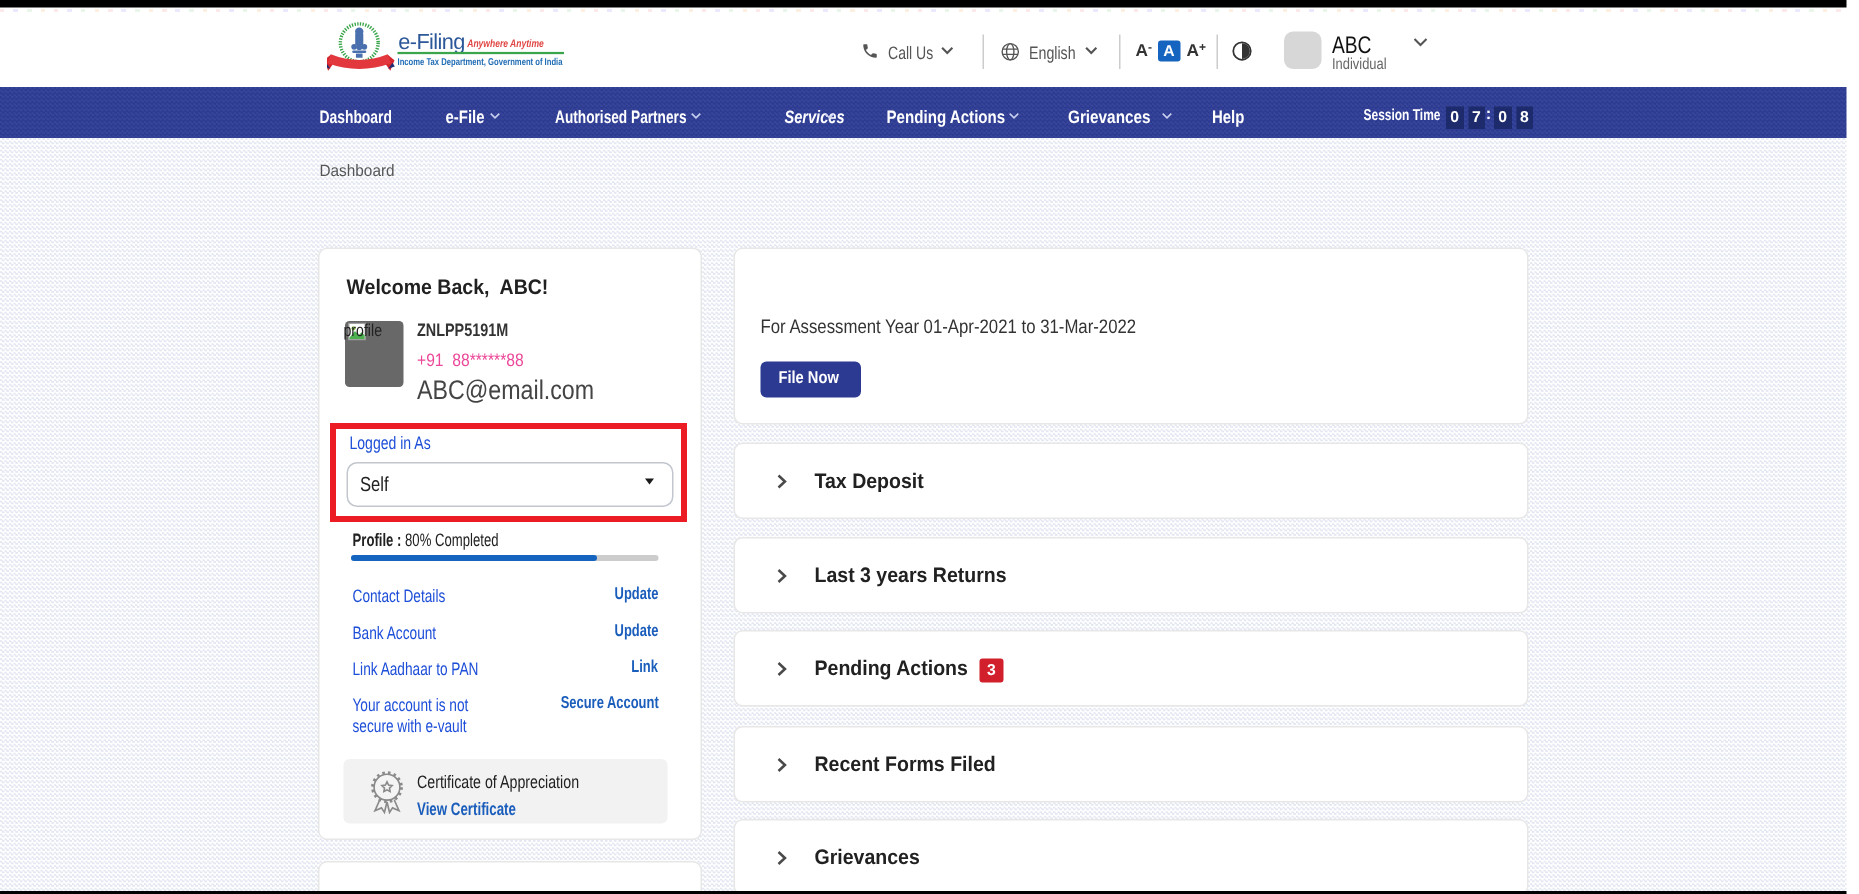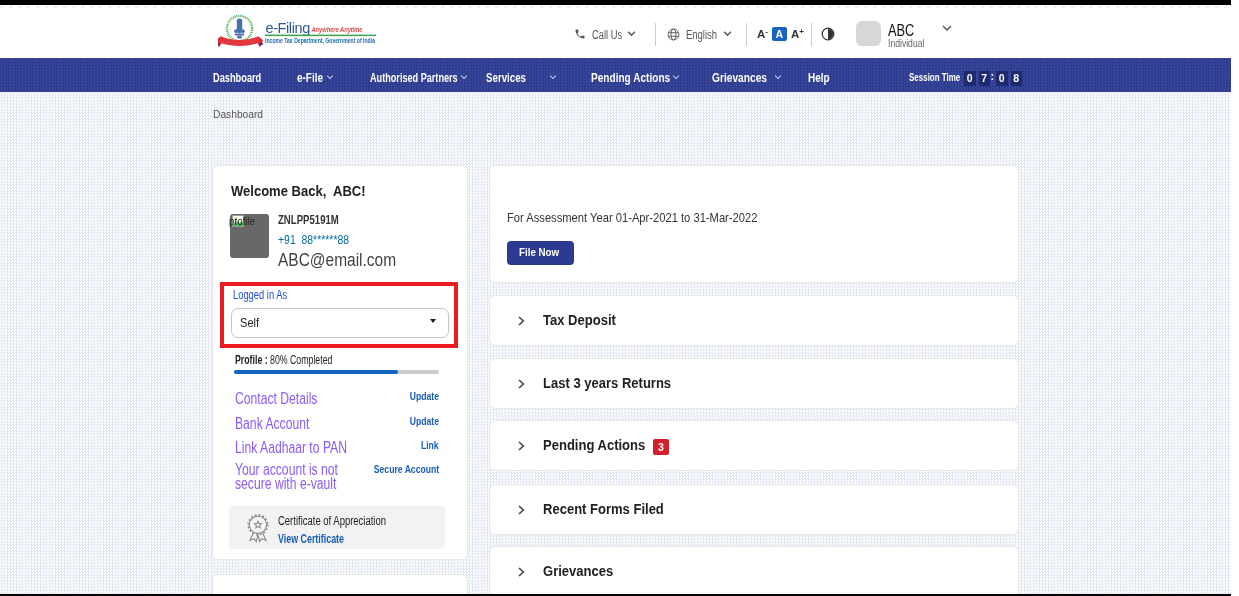--- a/index.html
+++ b/index.html
@@ -17,21 +17,21 @@
   background-image:
     conic-gradient(#e3e7f1 25%, transparent 0 50%, #e3e7f1 0 75%, transparent 0);
   background-size:3px 3px;
 }
 .hright { color:#555; font-size:12px; }
 .vdiv { width:1px; background:#ccc; top:23px; height:23px; }
 .navitem { color:#fff; font-weight:bold; font-size:12px; white-space:nowrap; }
 .card { background:#fff; border:1px solid #e7e7e7; border-radius:6px; }
 .blue { color:#1a5dbb; font-weight:bold; }
 .acc-title { font-size:14px; font-weight:bold; color:#212121; }
-.rowlabel { font-size:16px; color:#8b5cf6; }
+.rowlabel { font-size:12px; color:#1d4ed8; }
 .digit { width:11.5px; height:15px; background:#1d2a6b; color:#fff; font-weight:bold; font-size:10.5px; text-align:center; line-height:15px; }
 .chev { stroke:#c9cfee; stroke-width:1.5; fill:none; }
 </style>
 </head>
 <body>
 <div id="page">
 
   <div class="abs header"></div>
   <div class="abs" style="left:0; top:6px; width:1231px; height:1.5px; opacity:.18; background:repeating-linear-gradient(90deg,#e88 0 3px,#fff 3px 9px,#88e 9px 12px,#fff 12px 18px,#8c8 18px 21px,#fff 21px 27px,#ea5 27px 30px,#fff 30px 36px);"></div>
 
@@ -99,21 +99,21 @@
   <div class="abs navitem" style="left:213px; top:70.5px;"><span class="tx" style="transform:scaleX(0.77);">Dashboard</span></div>
   <div class="abs" style="left:212.5px; top:91.5px; width:51px; height:4px; background:#fff;"></div>
   <div class="abs navitem" style="left:297px; top:70.5px;"><span class="tx" style="transform:scaleX(0.83);">e-File</span></div>
   <svg class="abs" style="left:325.5px; top:75px;" width="8" height="5" viewBox="0 0 10 7">
       <polyline class="chev" points="1,1 5,5 9,1"></polyline>
     </svg>
   <div class="abs navitem" style="left:370px; top:70.5px;"><span class="tx" style="transform:scaleX(0.76);">Authorised Partners</span></div>
   <svg class="abs" style="left:459.5px; top:75px;" width="8" height="5" viewBox="0 0 10 7">
       <polyline class="chev" points="1,1 5,5 9,1"></polyline>
     </svg>
-  <div class="abs navitem" style="left:486px; top:70.5px;"><span class="tx" style="transform:scaleX(0.81);">Services</span></div>
+  <div class="abs navitem" style="left:523px; top:70.5px;font-style:italic;"><span class="tx" style="transform:scaleX(0.81);">Services</span></div>
   <svg class="abs" style="left:548.5px; top:75px;" width="8" height="5" viewBox="0 0 10 7">
       <polyline class="chev" points="1,1 5,5 9,1"></polyline>
     </svg>
   <div class="abs navitem" style="left:591px; top:70.5px;"><span class="tx" style="transform:scaleX(0.84);">Pending Actions</span></div>
   <svg class="abs" style="left:671.5px; top:75px;" width="8" height="5" viewBox="0 0 10 7">
       <polyline class="chev" points="1,1 5,5 9,1"></polyline>
     </svg>
   <div class="abs navitem" style="left:711.5px; top:70.5px;"><span class="tx" style="transform:scaleX(0.85);">Grievances</span></div>
   <svg class="abs" style="left:773.5px; top:75px;" width="8" height="5" viewBox="0 0 10 7">
       <polyline class="chev" points="1,1 5,5 9,1"></polyline>
@@ -134,21 +134,21 @@
   <div class="abs" style="left:231px; top:182.5px; font-size:14px; font-weight:bold; color:#212121;"><span class="tx" style="transform:scaleX(0.93);">Welcome Back,&nbsp; ABC!</span></div>
 
   <div class="abs" style="left:230px; top:213.5px; width:39px; height:44px; background:#686868; border-radius:3px;"></div>
   <svg class="abs" style="left:231.5px; top:215px;" width="12" height="12" viewBox="0 0 13 13">
       <rect x="0.5" y="0.5" width="12" height="12" fill="#fdfdfd" stroke="#999"></rect>
       <circle cx="4" cy="4.2" r="1.5" fill="#8bc34a"></circle>
       <path d="M1 11 L5 6.2 L7.8 9 L9.8 7 L12 9.2 V12 H1 Z" fill="#4caf50"></path>
     </svg>
   <div class="abs" style="left:229px; top:215px; font-size:11.5px; color:#222;"><span class="tx" style="transform:scaleX(0.82);">profile</span></div>
   <div class="abs" style="left:278px; top:212.5px; font-size:12px; font-weight:bold; color:#333;"><span class="tx" style="transform:scaleX(0.8);">ZNLPP5191M</span></div>
-  <div class="abs" style="left:278px; top:233px; font-size:12px; color:#0369a1;"><span class="tx" style="transform:scaleX(0.87);">+91&nbsp; 88******88</span></div>
+  <div class="abs" style="left:278px; top:233px; font-size:12px; color:#ec4899;"><span class="tx" style="transform:scaleX(0.87);">+91&nbsp; 88******88</span></div>
   <div class="abs" style="left:278px; top:249.5px; font-size:18px; color:#444;"><span class="tx" style="transform:scaleX(0.86);">ABC@email.com</span></div>
 
   <div class="abs" style="left:220px; top:282px; width:238px; height:66px; border:4.2px solid #ec1c25;"></div>
   <div class="abs" style="left:232.5px; top:287.5px; font-size:12px; color:#1d4ed8;"><span class="tx" style="transform:scaleX(0.78);">Logged in As</span></div>
   <div class="abs" style="left:231px; top:307.5px; width:218px; height:30px; background:#fff; border:1px solid #c2c6ce; border-radius:7px;"></div>
   <div class="abs" style="left:240px; top:314.5px; font-size:13.5px; color:#212121;"><span class="tx" style="transform:scaleX(0.82);">Self</span></div>
   <div class="abs" style="left:430px; top:319px; width:0; height:0; border-left:3.8px solid transparent; border-right:3.8px solid transparent; border-top:4.6px solid #1a1a1a;"></div>
 
   <div class="abs" style="left:235px; top:352.5px; font-size:12px; color:#212121;"><span class="tx" style="transform:scaleX(0.73);"><b>Profile :</b> 80% Completed</span></div>
   <div class="abs" style="left:234px; top:369.5px; width:205px; height:4.5px; background:#ccc; border-radius:3px;"></div>

